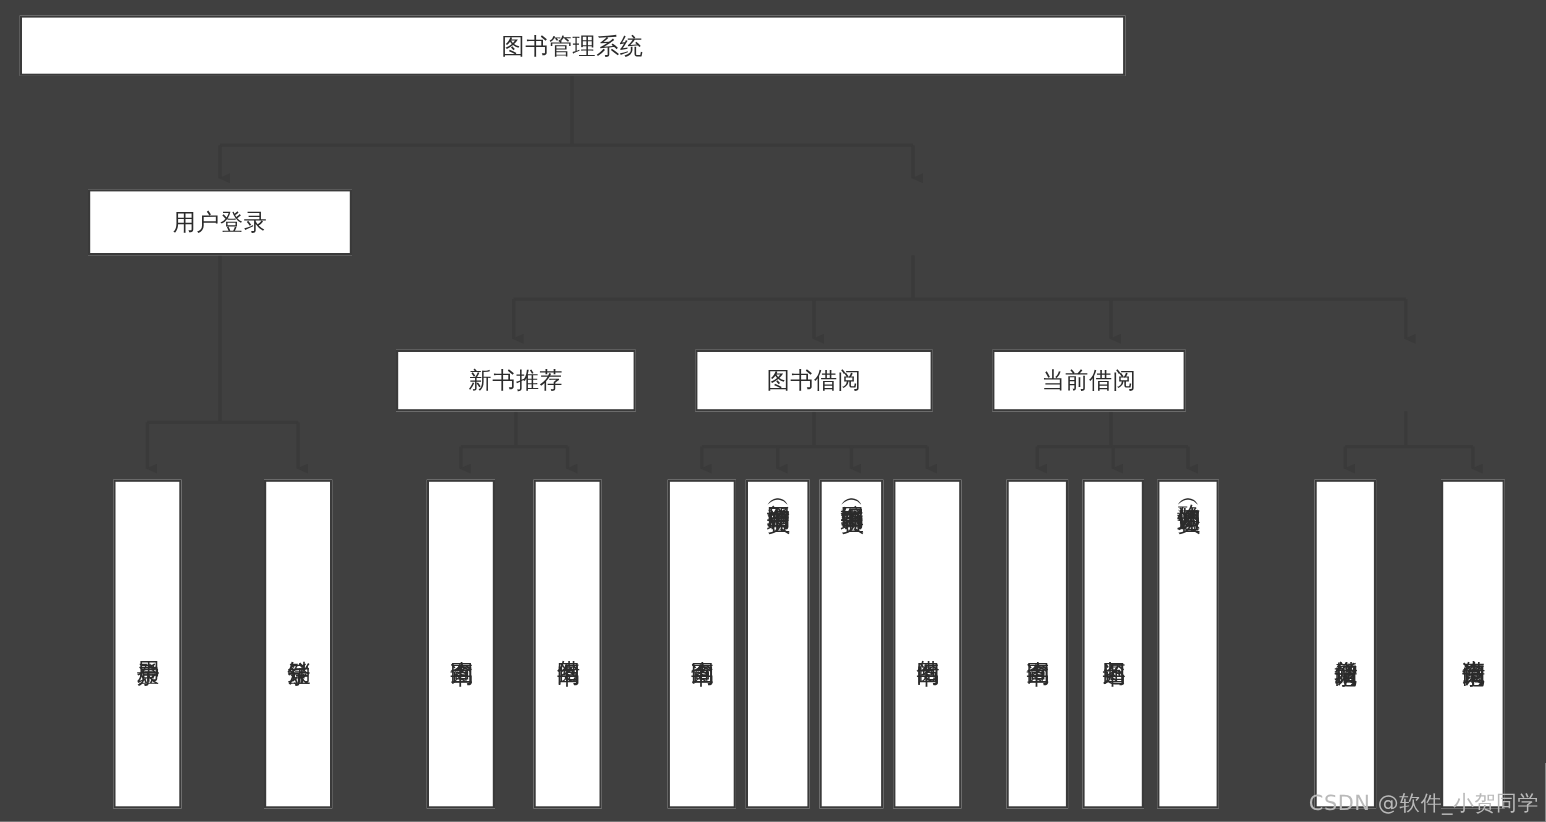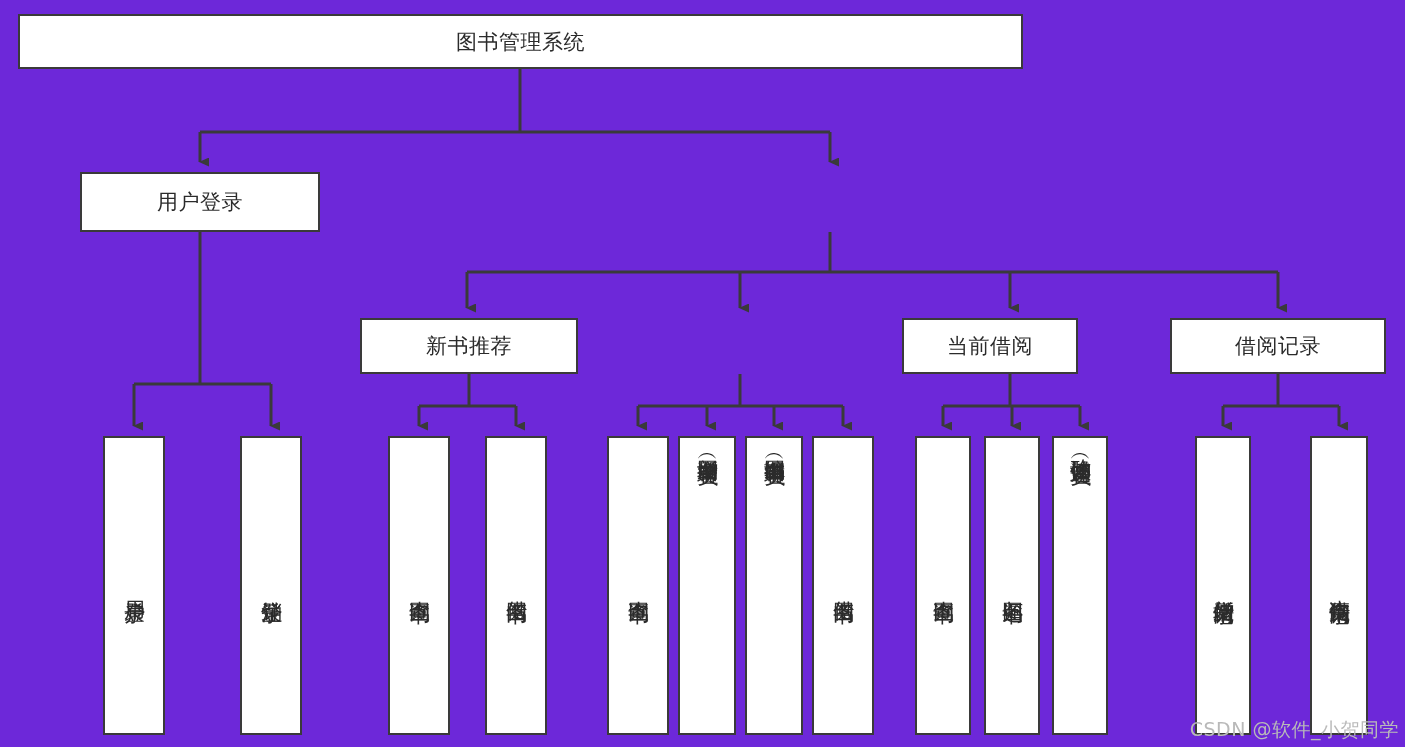--- a/index.html
+++ b/index.html
@@ -11,21 +11,21 @@
     width: 1405px;
     height: 747px;
     font-family: "DejaVu Sans", "Liberation Sans", sans-serif;
     overflow: hidden;
     position: relative;
   }
   #diagram-root {
     position: relative;
     width: 1405px;
     height: 747px;
-    background: #6d28d9;
+    background: #404040;
   }
   svg.wires {
     position: absolute;
     left: 0;
     top: 0;
     width: 1405px;
     height: 747px;
     pointer-events: none;
   }
   .node {
@@ -144,26 +144,26 @@
     <span>图书管理系统</span>
   </div>
 
   <div class="node h-text" style="left:80px; top:172px; width:240px; height:60px;">
     <span>用户登录</span>
   </div>
 
   <div class="node h-text" style="left:360px; top:318px; width:218px; height:56px;">
     <span>新书推荐</span>
   </div>
+  <div class="node h-text" style="left:632px; top:318px; width:216px; height:56px;">
+    <span>图书借阅</span>
+  </div>
   <div class="node h-text" style="left:902px; top:318px; width:176px; height:56px;">
     <span>当前借阅</span>
   </div>
-  <div class="node h-text" style="left:1170px; top:318px; width:216px; height:56px;">
-    <span>借阅记录</span>
-  </div>
 
   <div class="node v-text v-center" style="left:103px; top:436px; width:62px; height:299px;">
     <span class="vlabel-wrap">
       <span class="vlabel">用户登录</span>
     </span>
   </div>
 
   <div class="node v-text v-center" style="left:240px; top:436px; width:62px; height:299px;">
     <span class="vlabel-wrap">
       <span class="vlabel">注销登录</span>

